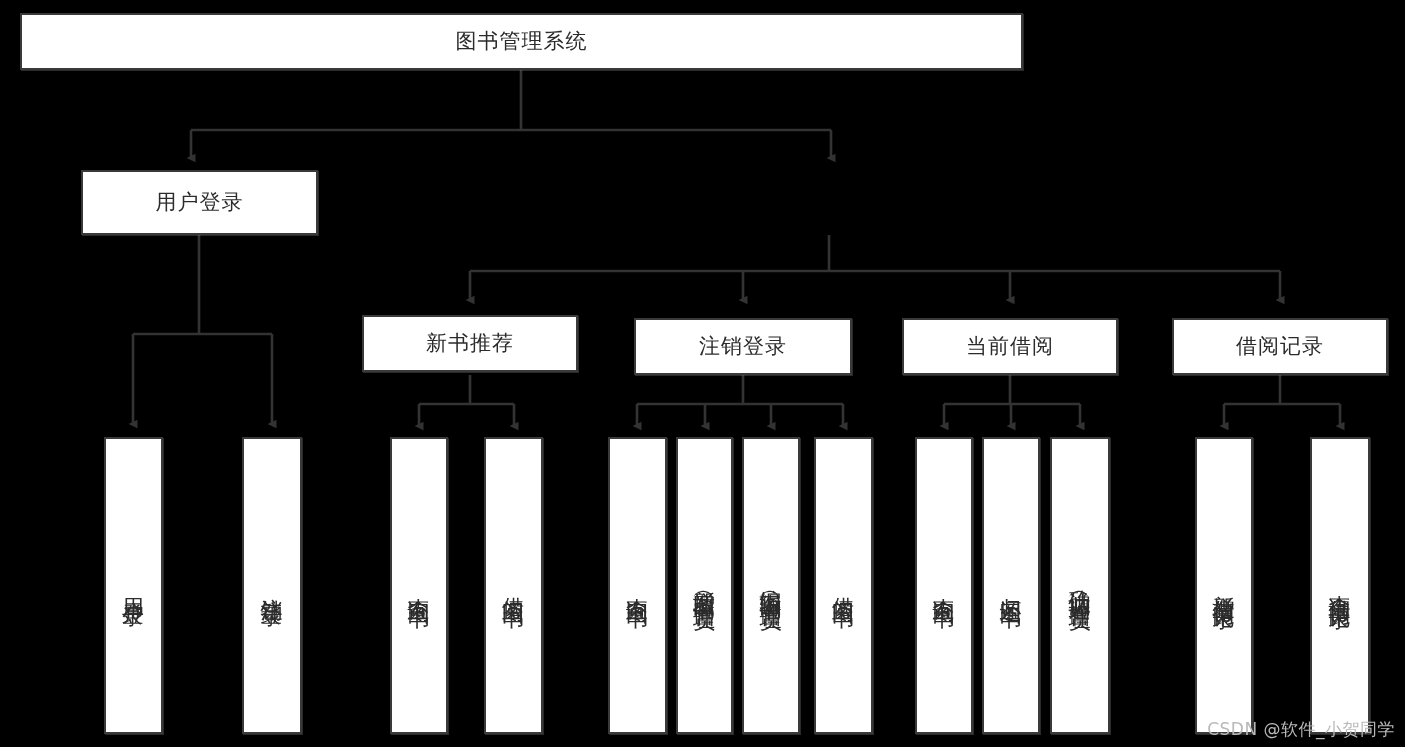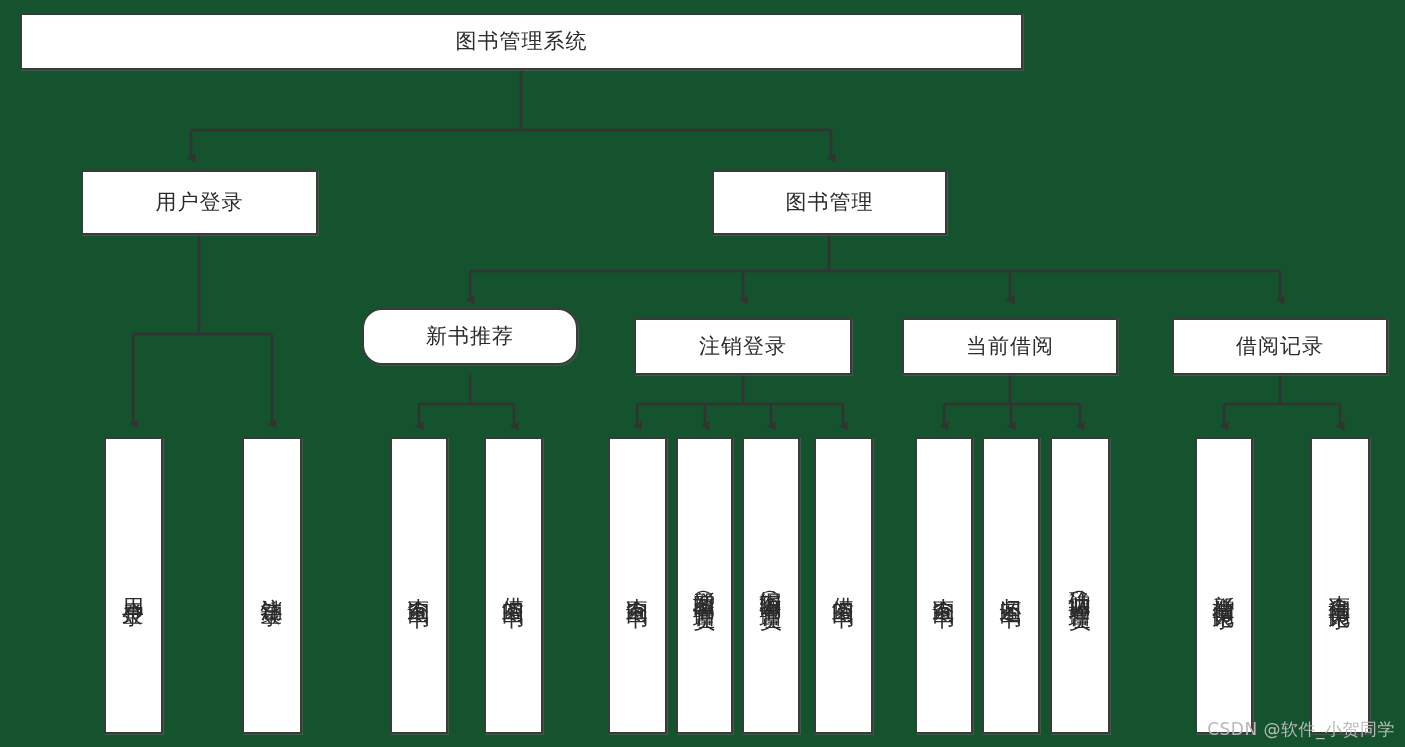--- a/index.html
+++ b/index.html
@@ -8,21 +8,21 @@
     padding: 0;
     background: #ffffff;
   }
   body {
     font-family: "DejaVu Sans", "Liberation Sans", sans-serif;
   }
   #diagram-root {
     position: relative;
     width: 1405px;
     height: 747px;
-    background: #14532d;
+    background: #000000;
     overflow: hidden;
   }
   #edges-layer {
     position: absolute;
     left: 0;
     top: 0;
     width: 1405px;
     height: 747px;
     pointer-events: none;
   }
@@ -128,25 +128,22 @@
     </g>
   </svg>
 
   <div class="node horiz" style="left:20px; top:13px; width:1003px; height:57px;">
     <span class="label">图书管理系统</span>
   </div>
 
   <div class="node horiz" style="left:81px; top:170px; width:237px; height:65px;">
     <span class="label">用户登录</span>
   </div>
-  <div class="node horiz" style="left:712px; top:170px; width:235px; height:65px;">
-    <span class="label">图书管理</span>
-  </div>
-
-  <div class="node horiz" style="left:362px; top:308px; width:216px; height:57px;border-radius:20px;">
+
+  <div class="node horiz" style="left:362px; top:315px; width:216px; height:57px;">
     <span class="label">新书推荐</span>
   </div>
   <div class="node horiz" style="left:634px; top:318px; width:218px; height:57px;">
     <span class="label">注销登录</span>
   </div>
   <div class="node horiz" style="left:902px; top:318px; width:216px; height:57px;">
     <span class="label">当前借阅</span>
   </div>
   <div class="node horiz" style="left:1172px; top:318px; width:216px; height:57px;">
     <span class="label">借阅记录</span>

